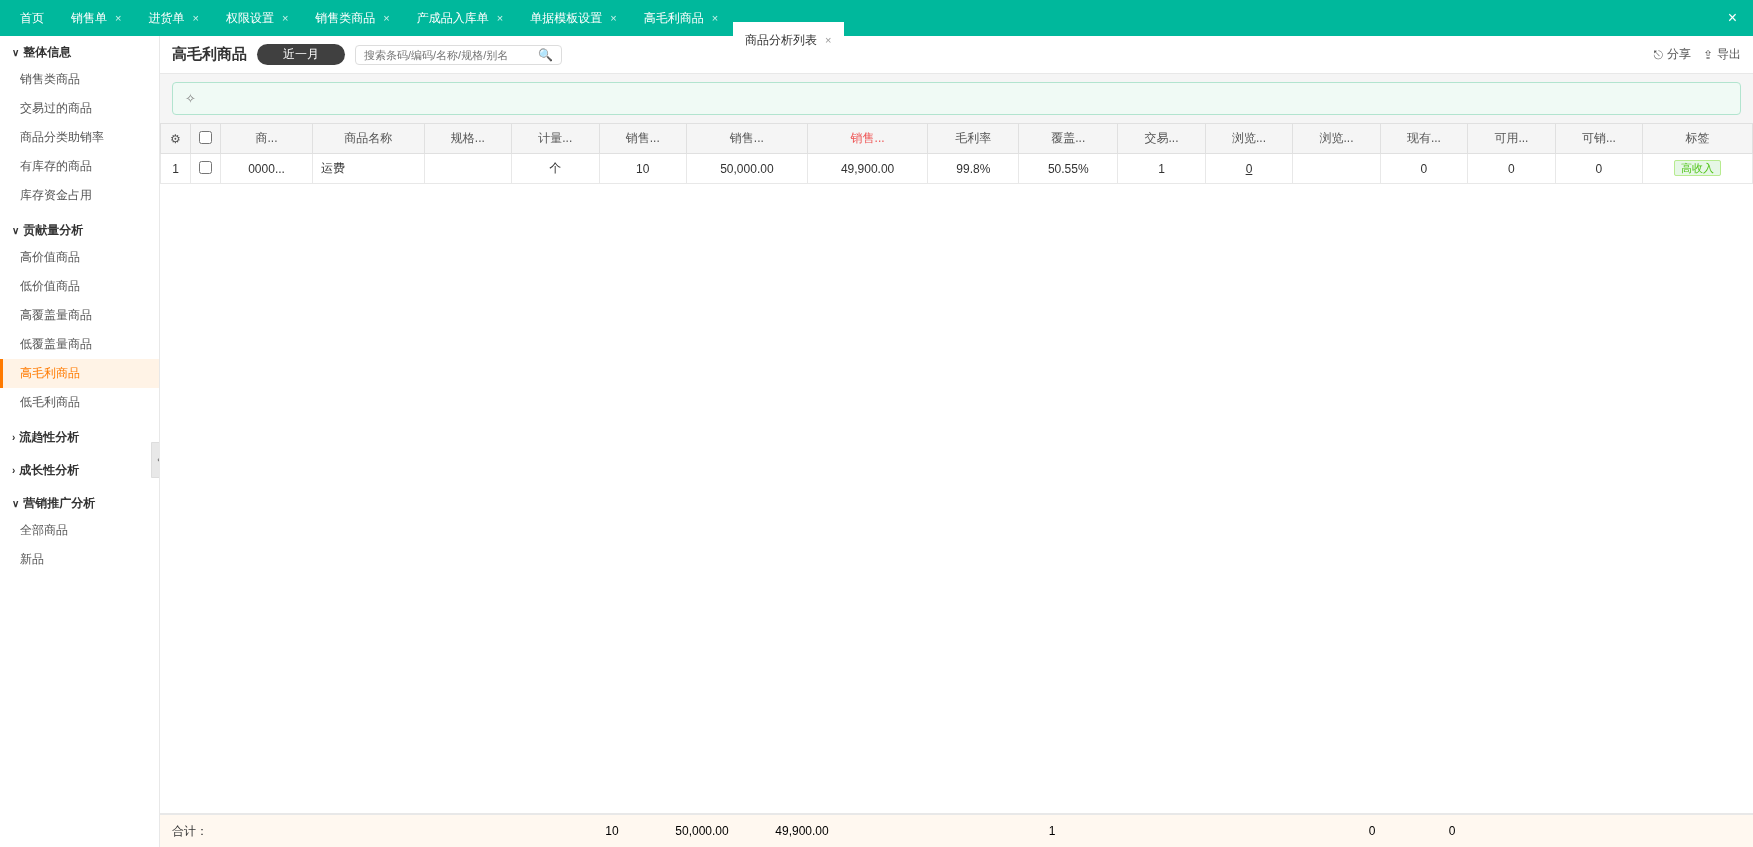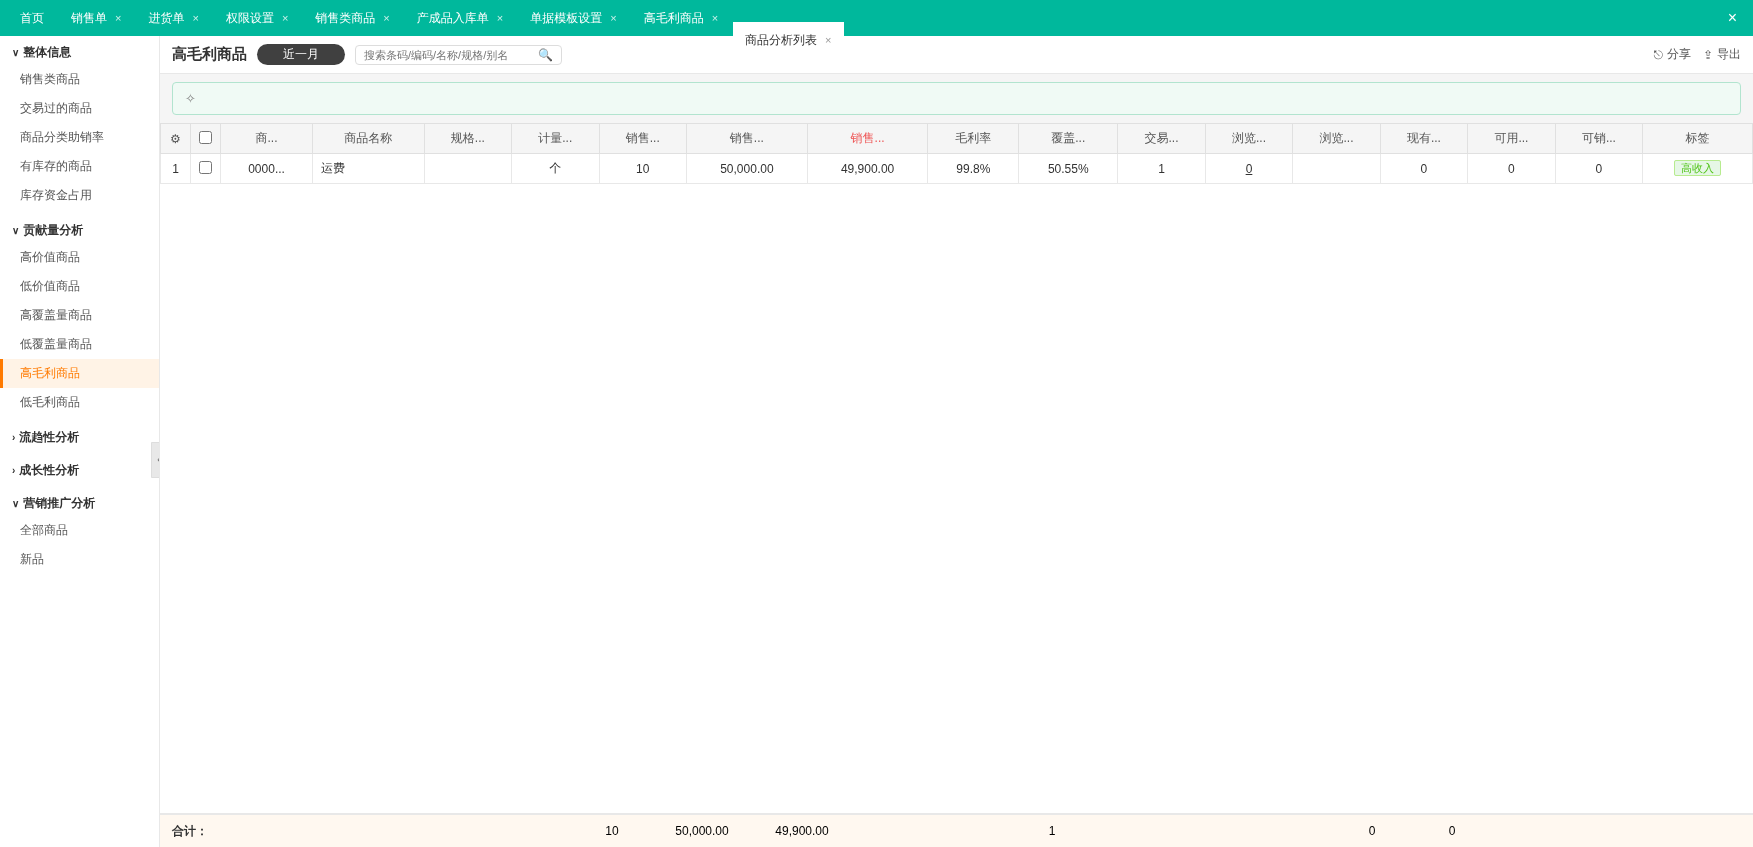--- a/index.html
+++ b/index.html
@@ -234,21 +234,21 @@
       border-top: 2px solid #e8e8e8;
       display: flex;
       align-items: center;
       padding: 6px 12px;
       min-height: 34px;
       gap: 0;
       flex-shrink: 0;
     }
     .footer-label {
       color: #333;
-      font-weight: bold;
+      font-weight: normal;
       min-width: 60px;
     }
 
     
     .table-container::-webkit-scrollbar { height: 8px; width: 8px; }
     .table-container::-webkit-scrollbar-track { background: #f0f0f0; }
     .table-container::-webkit-scrollbar-thumb { background: #ccc; border-radius: 4px; }
 
     .underline-link { text-decoration: underline; color: #333; cursor: pointer; }
   </style>

